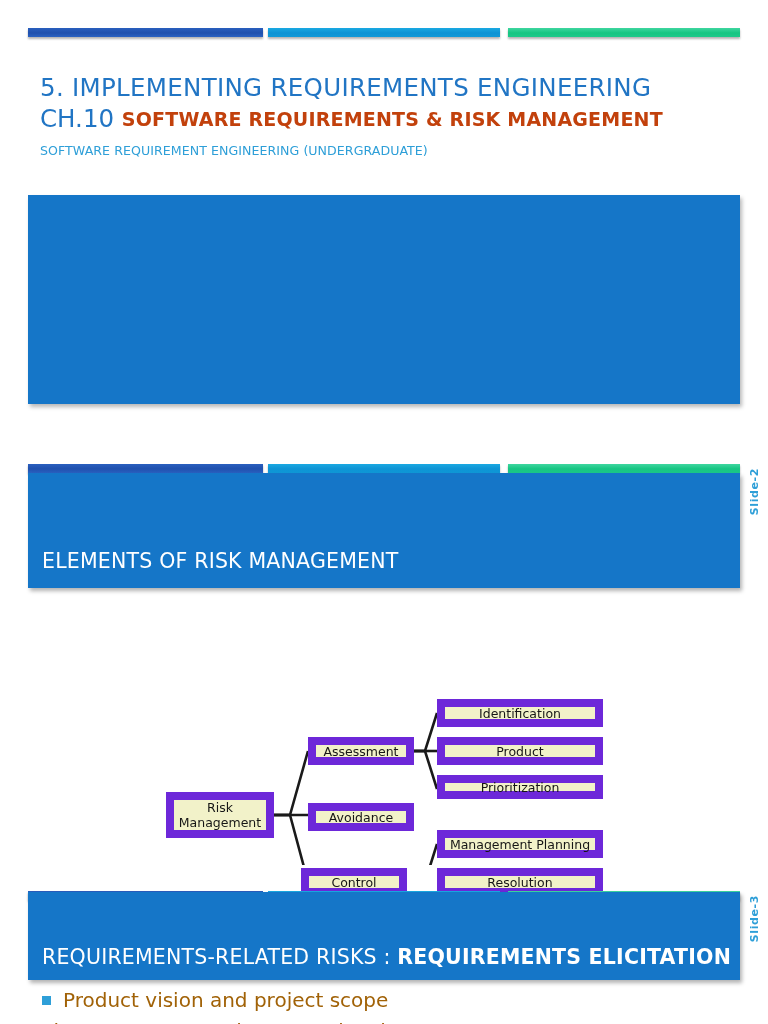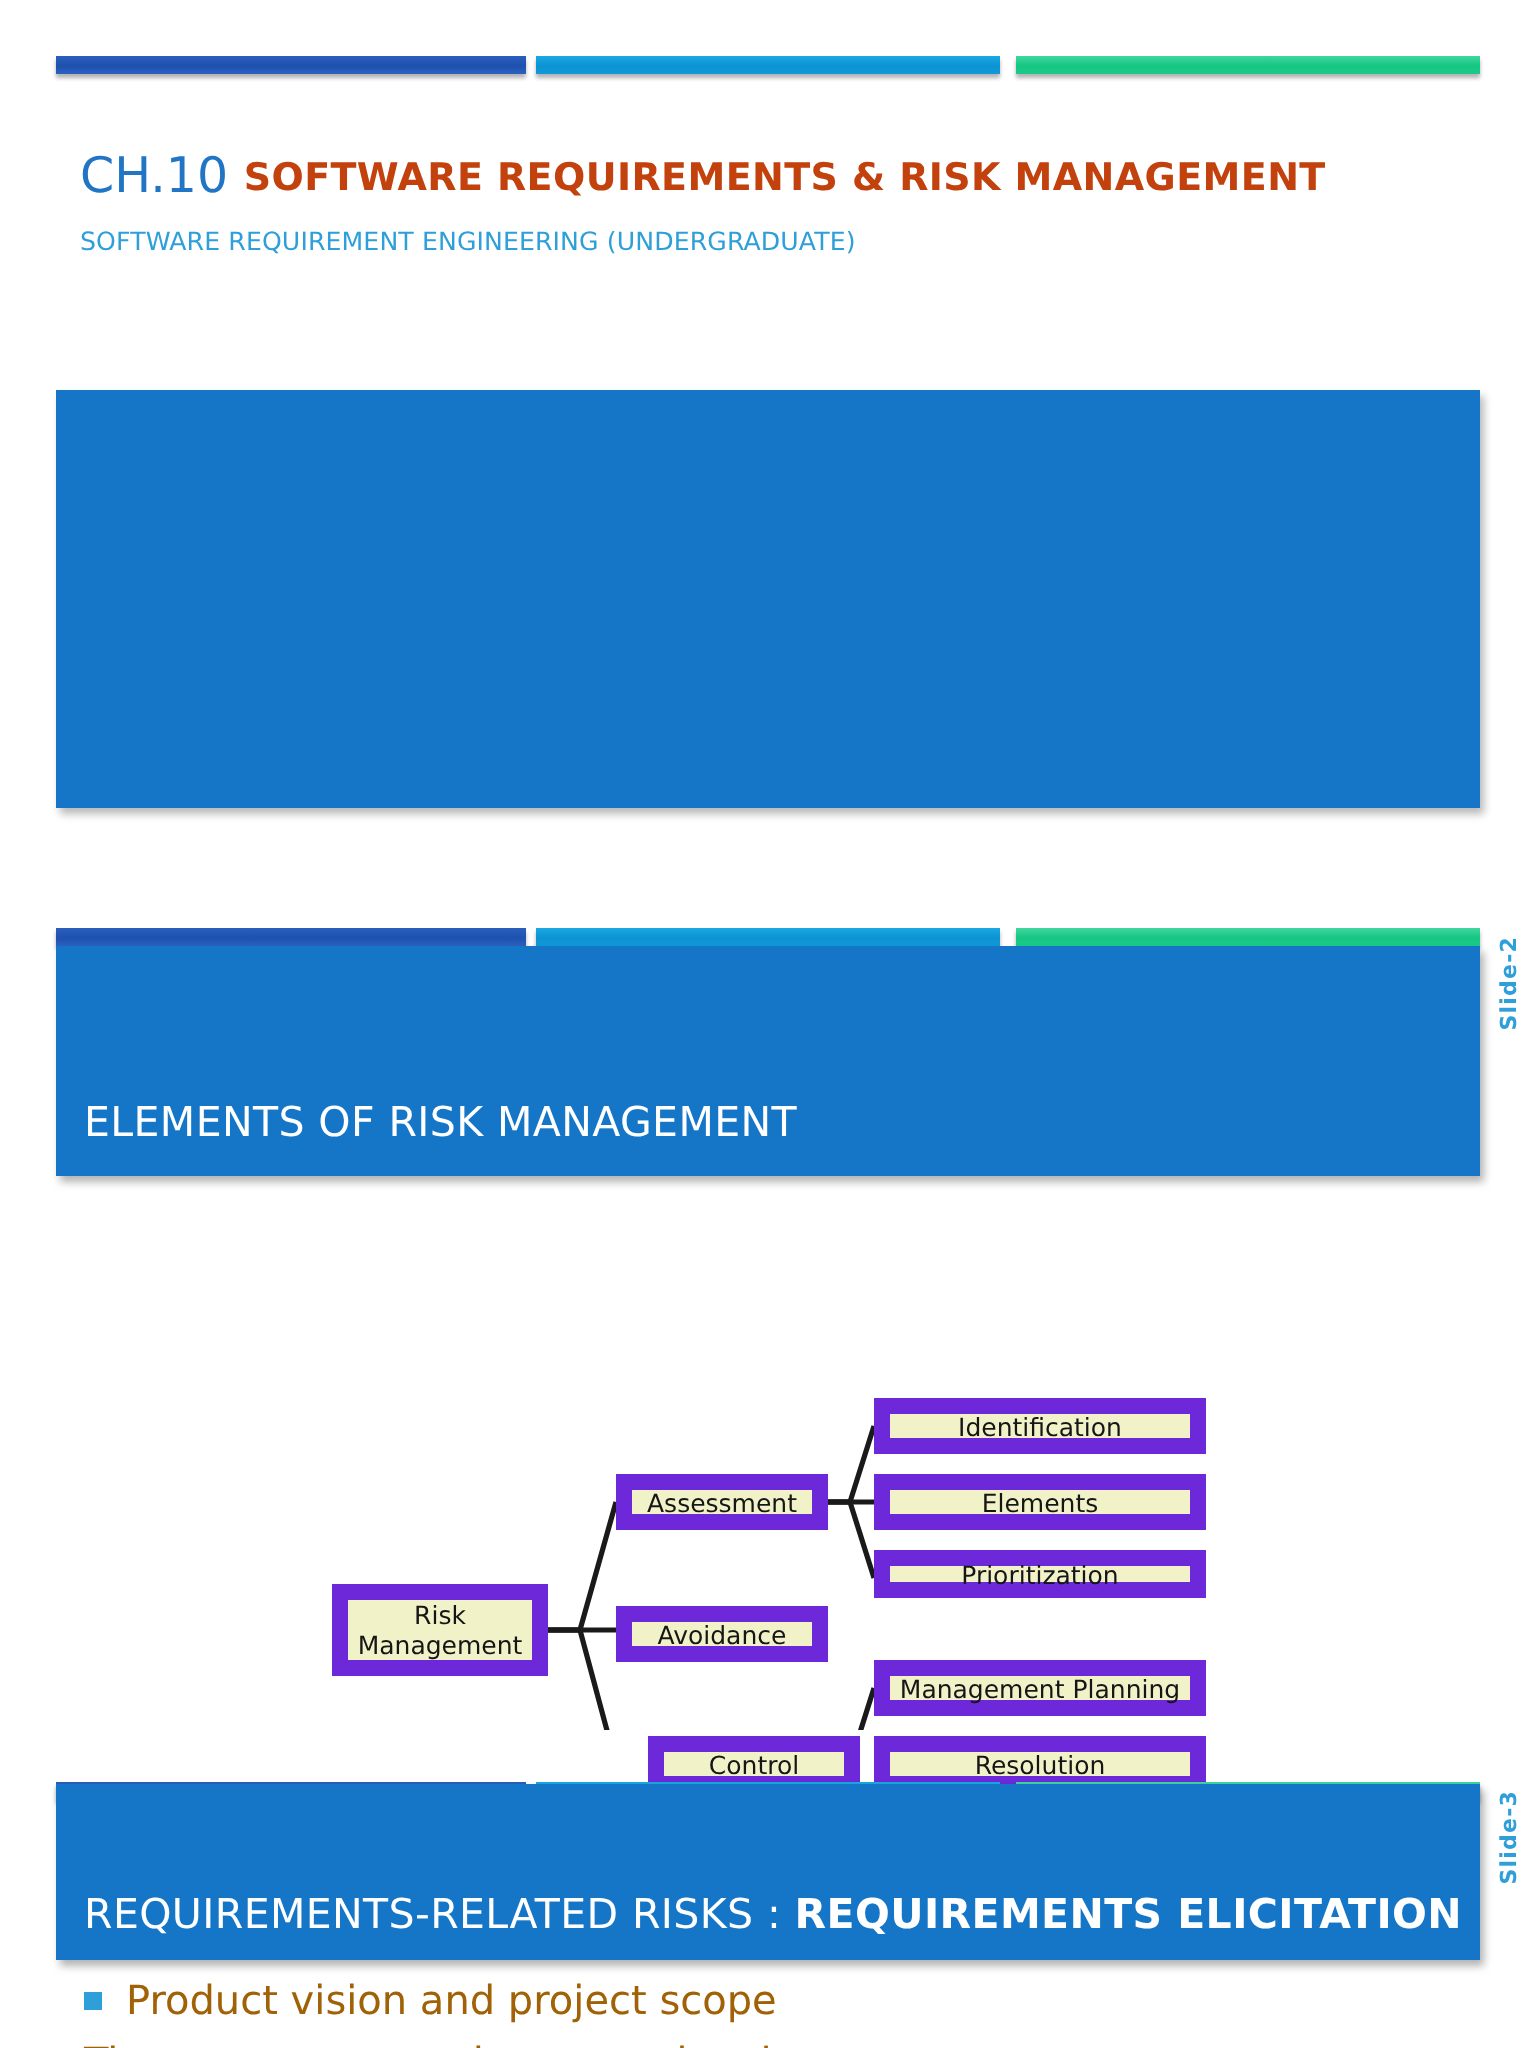--- a/index.html
+++ b/index.html
@@ -168,20 +168,21 @@
 
 <div class="slide" id="slide1">
 
   <div class="barstrip" style="top:28px;">
     <div class="seg s1"></div>
     <div class="seg s2"></div>
     <div class="seg s3"></div>
   </div>
 
   <div class="title-block">
+    <div class="t-line1">5. IMPLEMENTING REQUIREMENTS ENGINEERING</div>
     <div class="t-line2"><span>CH.10 </span><b>SOFTWARE REQUIREMENTS &amp; RISK MANAGEMENT</b></div>
     <div class="t-sub">SOFTWARE REQUIREMENT ENGINEERING (UNDERGRADUATE)</div>
   </div>
 
   <div class="big-blue-box"></div>
 </div>
 
 <div class="slide" id="slide2">
 
   <div class="barstrip">
@@ -222,24 +223,24 @@
         <path d="M272,690 L290,690 L308,626"></path>
         <path d="M272,690 L308,690"></path>
         <path d="M272,690 L290,690 L308,757"></path>
       </g>
     </svg>
 
     <div class="dbox" style="left:166px; top:227px; width:108px; height:46px;">Risk Management</div>
 
     <div class="dbox" style="left:308px; top:172px; width:106px; height:28px;">Assessment</div>
     <div class="dbox" style="left:308px; top:238px; width:106px; height:28px;">Avoidance</div>
-    <div class="dbox" style="left:324px; top:303px; width:106px; height:28px;">Control</div>
+    <div class="dbox" style="left:301px; top:303px; width:106px; height:28px;">Control</div>
 
     <div class="dbox" style="left:437px; top:134px; width:166px; height:28px;">Identification</div>
-    <div class="dbox" style="left:437px; top:172px; width:166px; height:28px;">Elements</div>
+    <div class="dbox" style="left:437px; top:172px; width:166px; height:28px;">Product</div>
     <div class="dbox" style="left:437px; top:210px; width:166px; height:24px;">Prioritization</div>
 
     <div class="dbox" style="left:437px; top:265px; width:166px; height:28px;">Management Planning</div>
     <div class="dbox" style="left:437px; top:303px; width:166px; height:28px;">Resolution</div>
     <div class="dbox" style="left:437px; top:340px; width:166px; height:28px;">Monitoring</div>
 
     <div class="fig-caption"><b>FIGURE 32-1</b>&nbsp;&nbsp;<span>Elements of risk management.</span></div>
   </div>
 </div>
 

